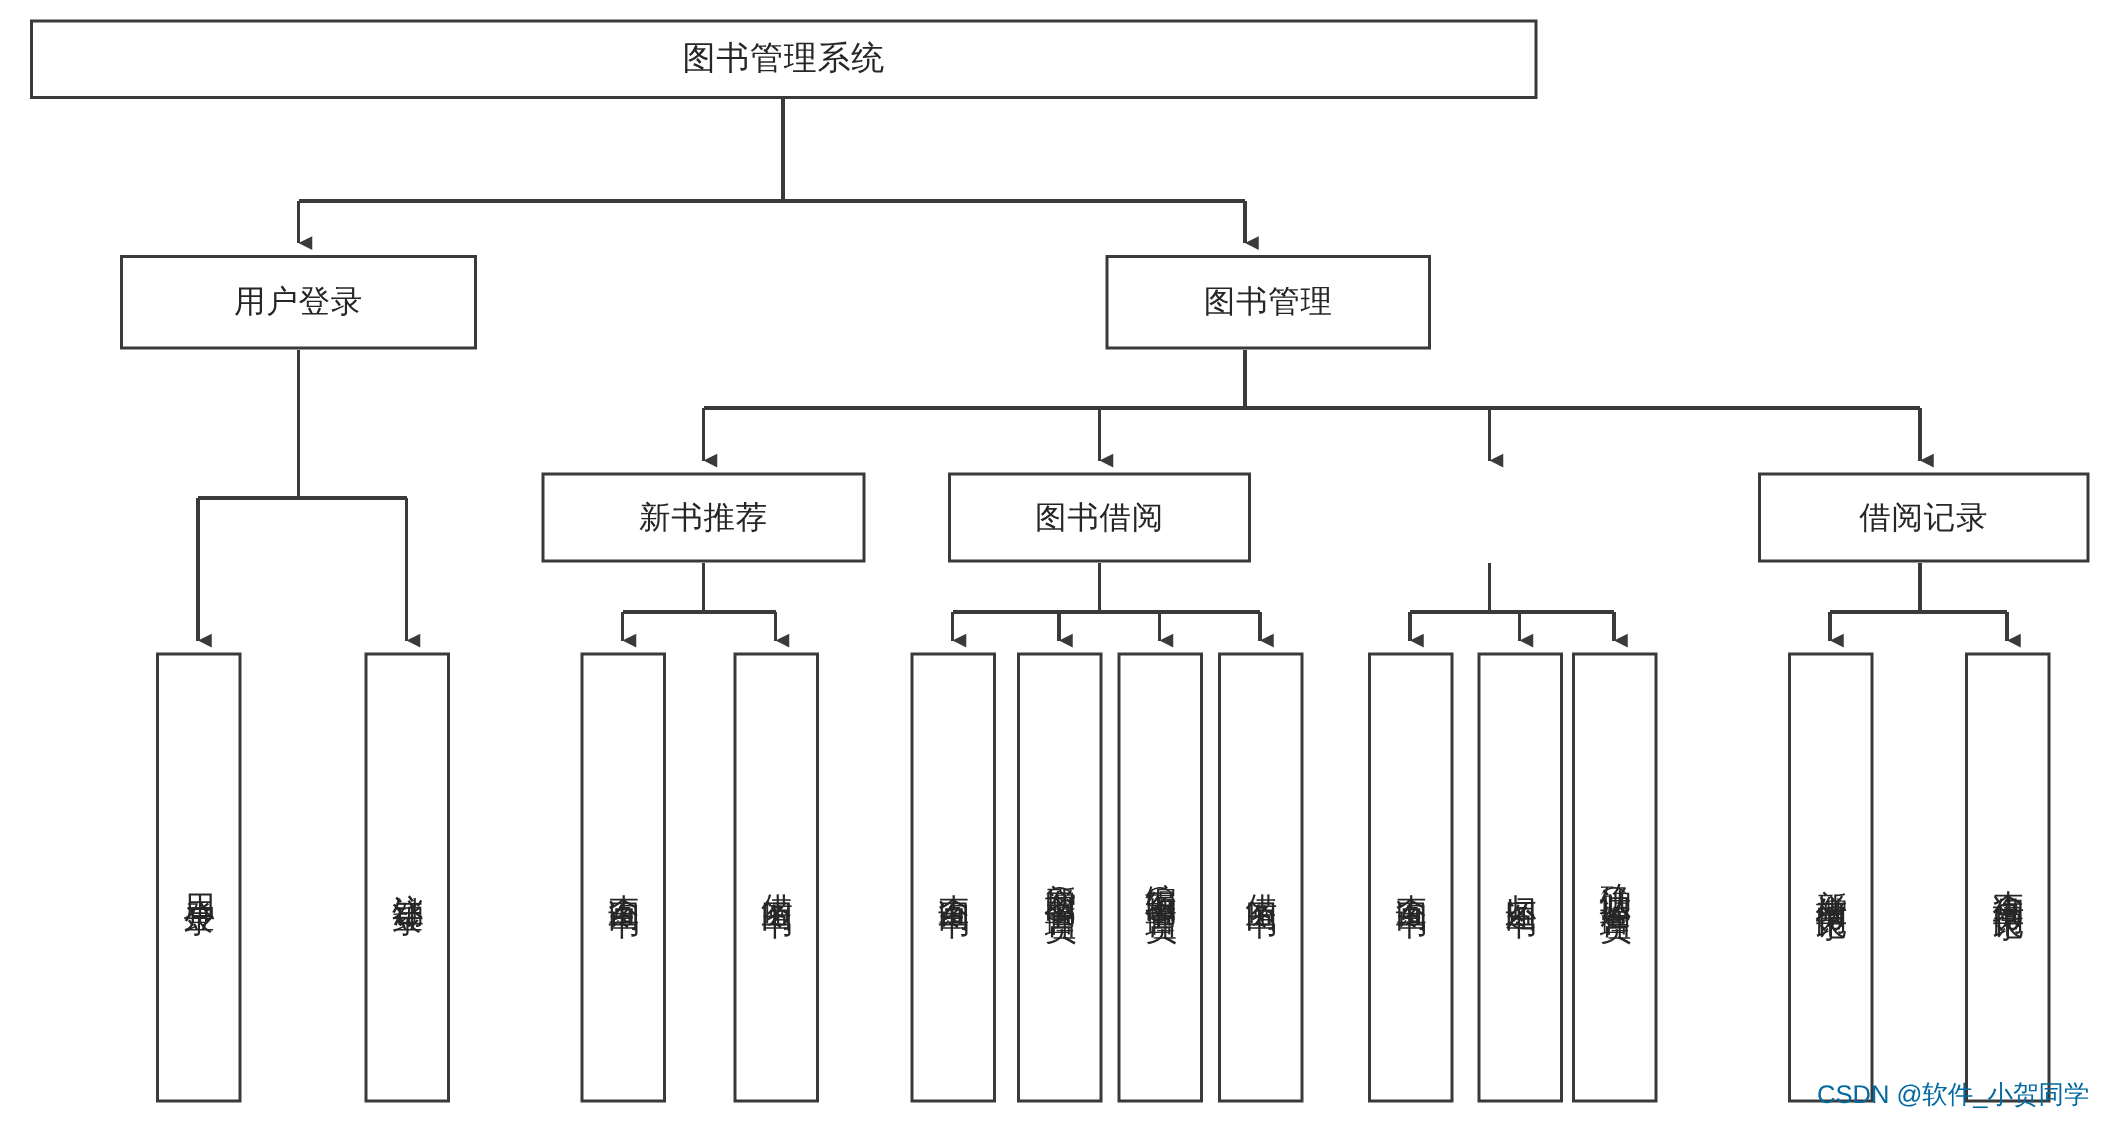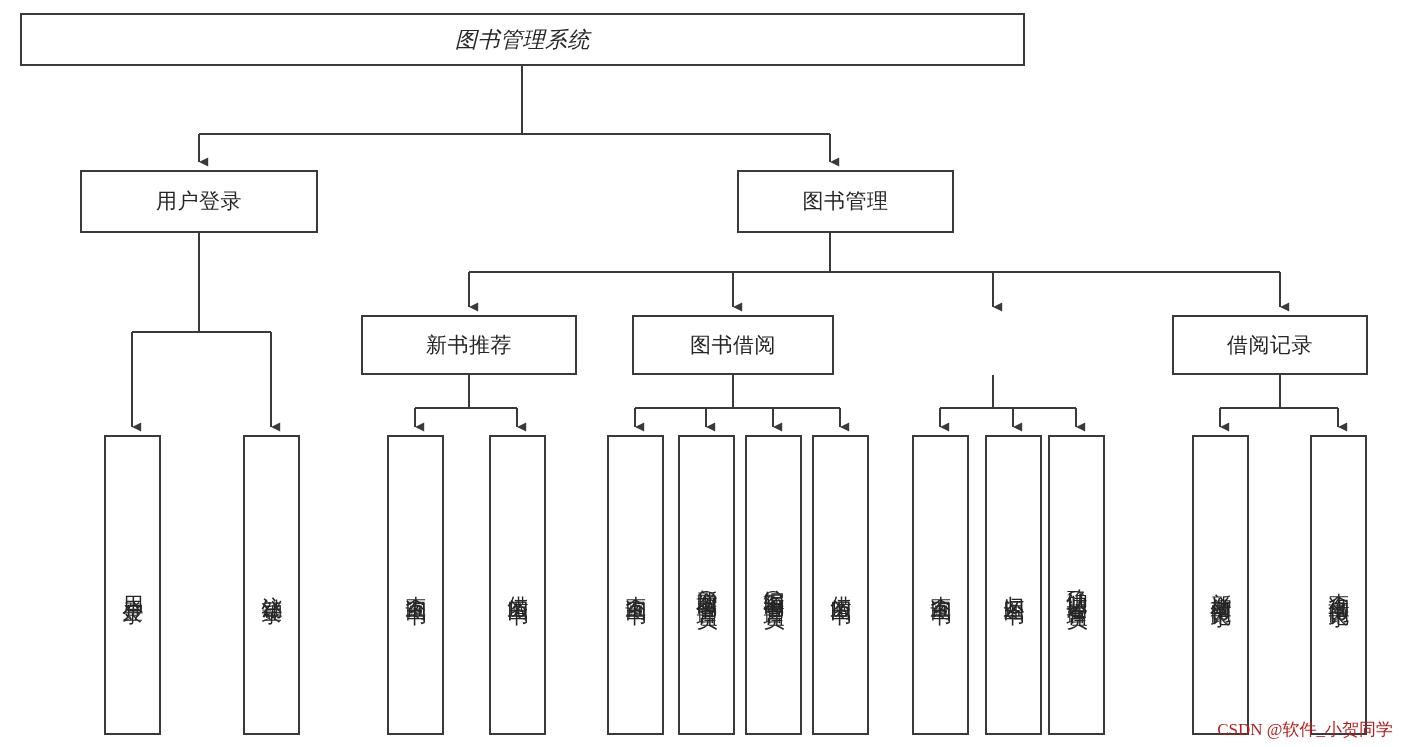--- a/index.html
+++ b/index.html
@@ -40,45 +40,44 @@
     letter-spacing: 0.5px;
     white-space: nowrap;
     line-height: 1.18;
   }
   
   .node.horiz .node-label {
     font-size: 21px;
   }
   .node.root .node-label {
     font-size: 22px;
-    font-style: italic;
   }
   
   .node.vert {
     align-items: center;
     justify-content: center;
   }
   .node.vert .node-label {
     writing-mode: vertical-rl;
     text-orientation: upright;
     font-size: 21px;
     letter-spacing: 3px;
     line-height: 1;
     white-space: nowrap;
     max-height: 272px;
   }
   #watermark {
     position: absolute;
     right: 12px;
     bottom: 6px;
     font-size: 17px;
-    color: #b91c1c;
+    color: #0369a1;
     white-space: nowrap;
     z-index: 6;
-    font-family: Liberation Serif, serif;
+    font-family: Liberation Sans, sans-serif;
   }
 </style>
 </head>
 <body>
 
 <div id="canvas">
 
   <svg id="wires" viewBox="0 0 1405 747" xmlns="http://www.w3.org/2000/svg">
     <defs>
       <marker id="arrow" viewBox="0 0 12 12" refX="6" refY="11" markerWidth="11" markerHeight="11" orient="auto-start-reverse" markerUnits="userSpaceOnUse">
@@ -139,21 +138,21 @@
   <div class="node horiz" style="left: 712px; top: 170px; width: 217px; height: 63px; margin-left: 25px;">
     <span class="node-label">图书管理</span>
   </div>
 
   <div class="node horiz" style="left: 632px; top: 315px; width: 202px; height: 60px;">
     <span class="node-label">图书借阅</span>
   </div>
   <div class="node horiz" style="left: 361px; top: 315px; width: 216px; height: 60px;">
     <span class="node-label">新书推荐</span>
   </div>
-  <div class="node horiz" style="left: 1172px; top: 315px; width: 196px; height: 60px;">
+  <div class="node horiz" style="left: 1172px; top: 315px; width: 221px; height: 60px;">
     <span class="node-label">借阅记录</span>
   </div>
 
   <div class="node vert" style="left: 104px; top: 435px; width: 57px; height: 300px;">
     <span class="node-label">用户登录</span>
   </div>
   <div class="node vert" style="left: 243px; top: 435px; width: 57px; height: 300px;">
     <span class="node-label">注销登录</span>
   </div>
   <div class="node vert" style="left: 387px; top: 435px; width: 57px; height: 300px;">

